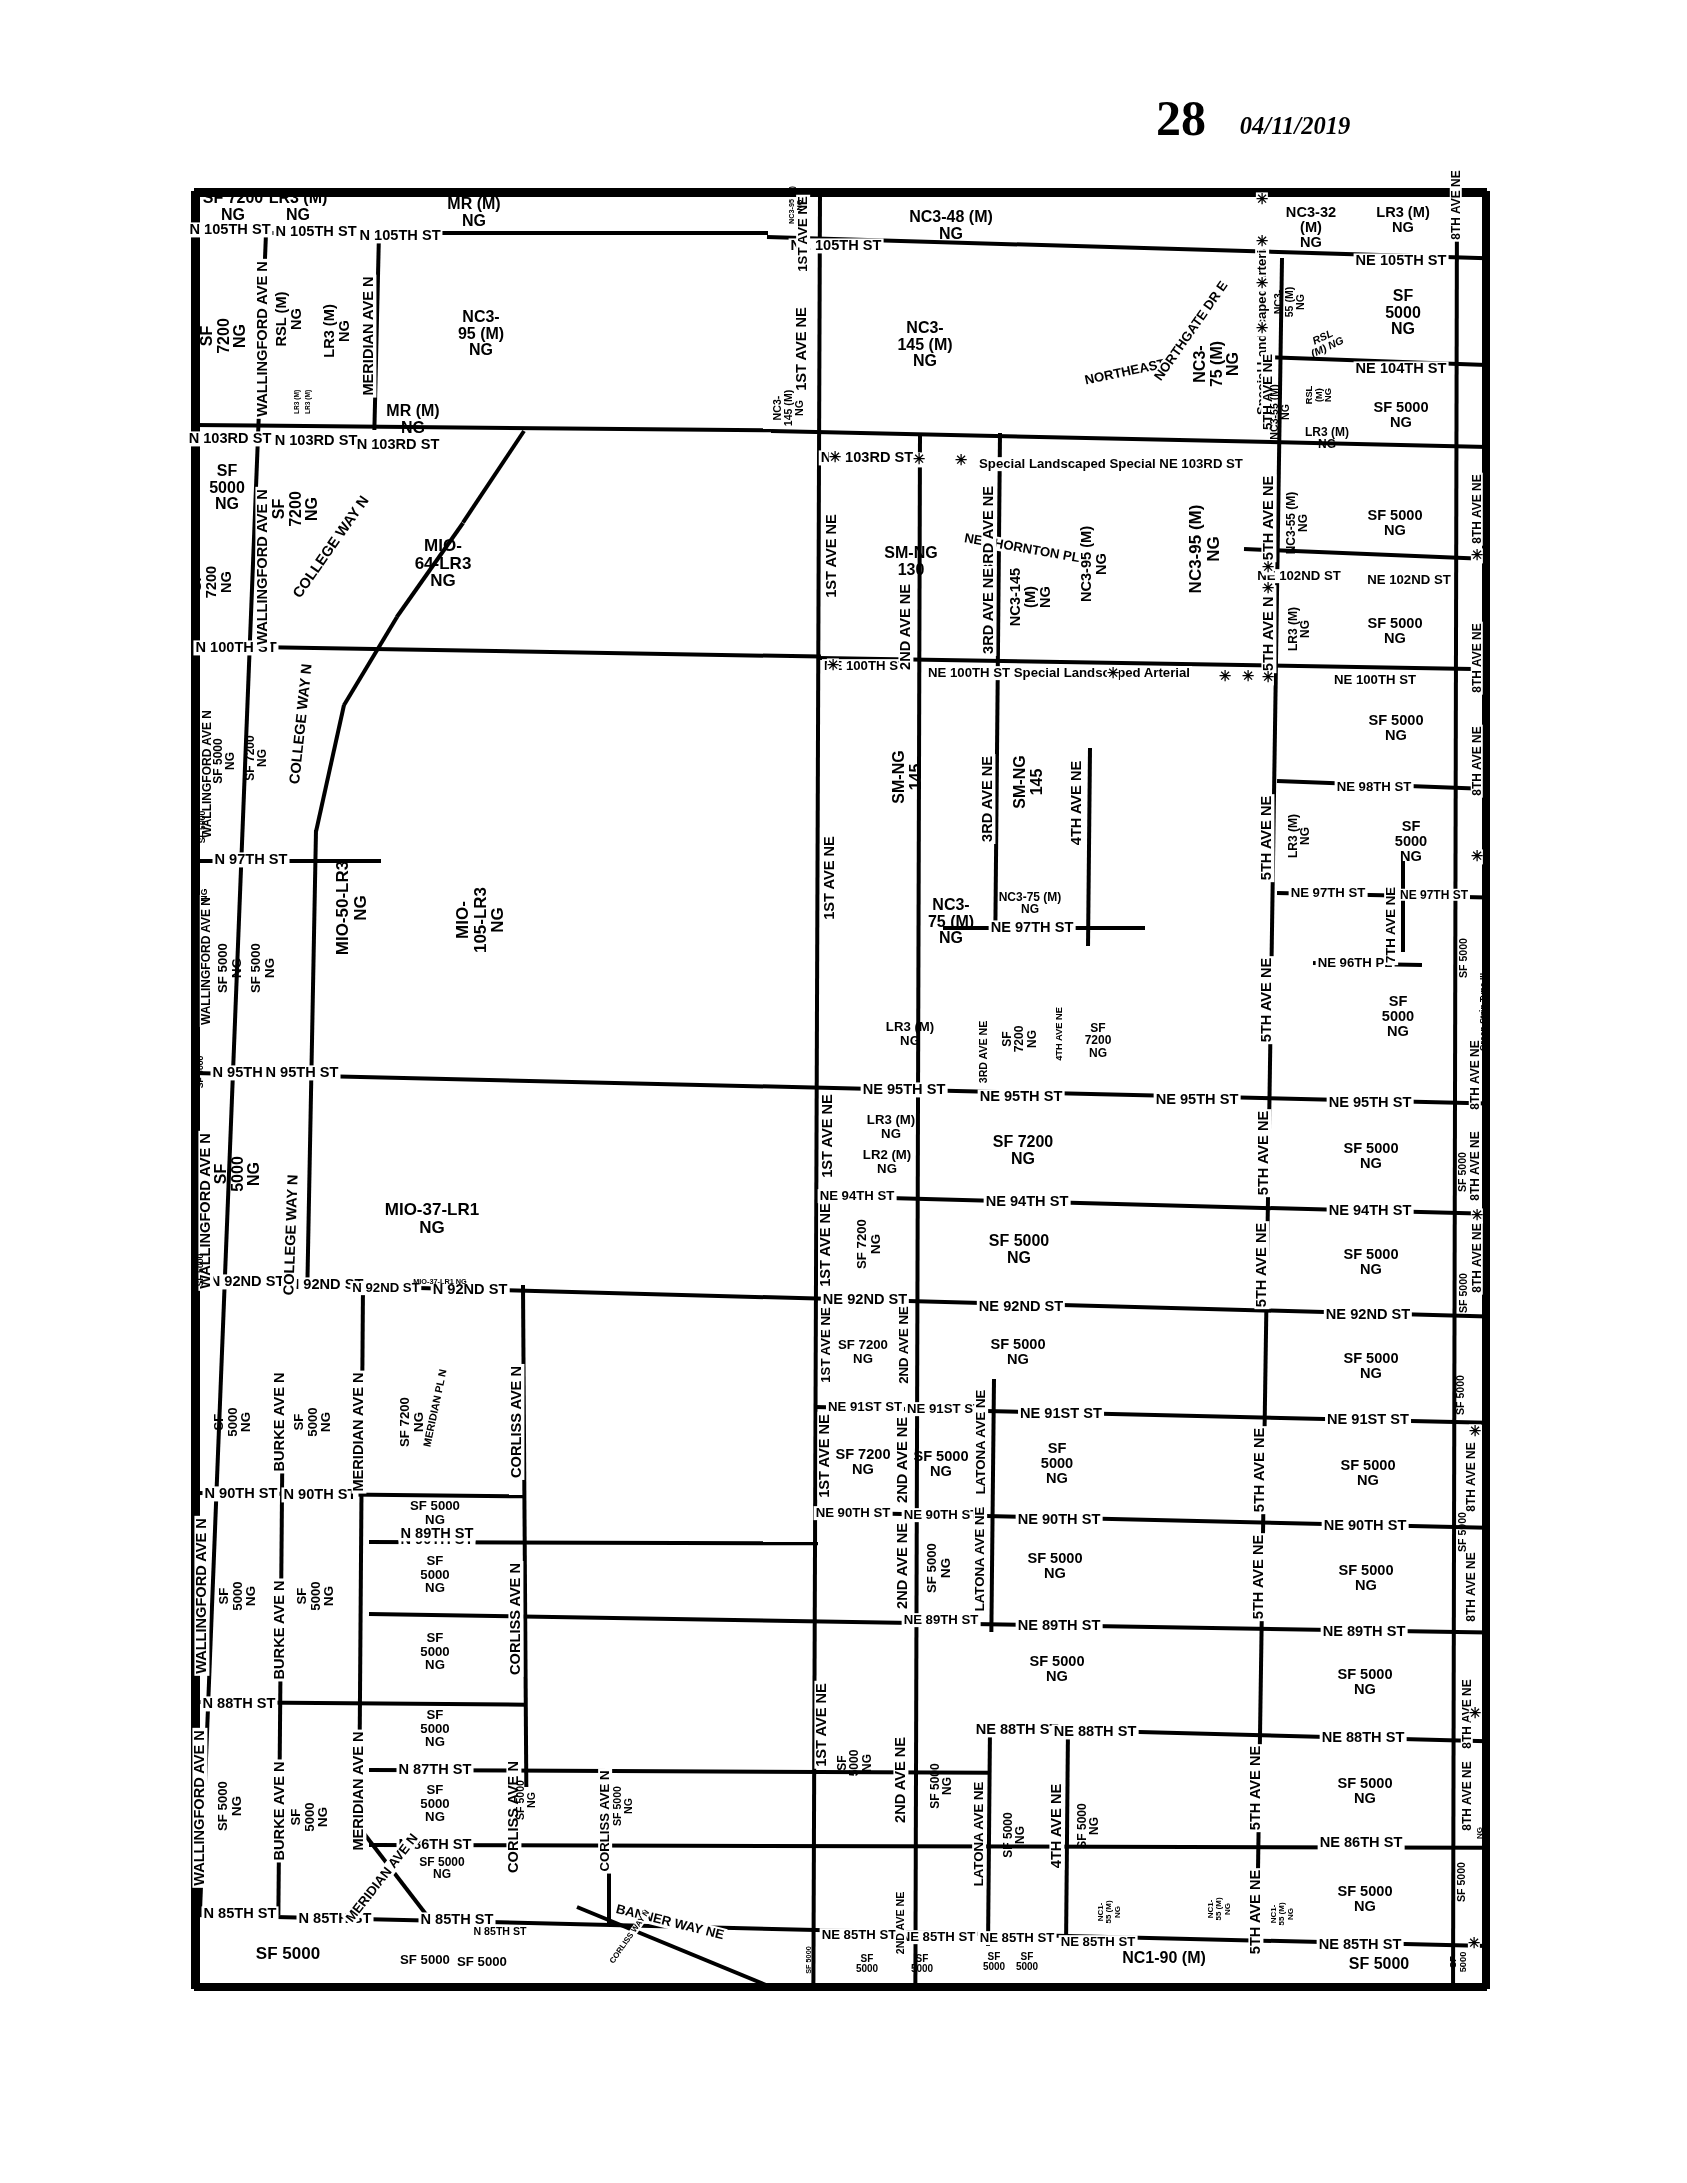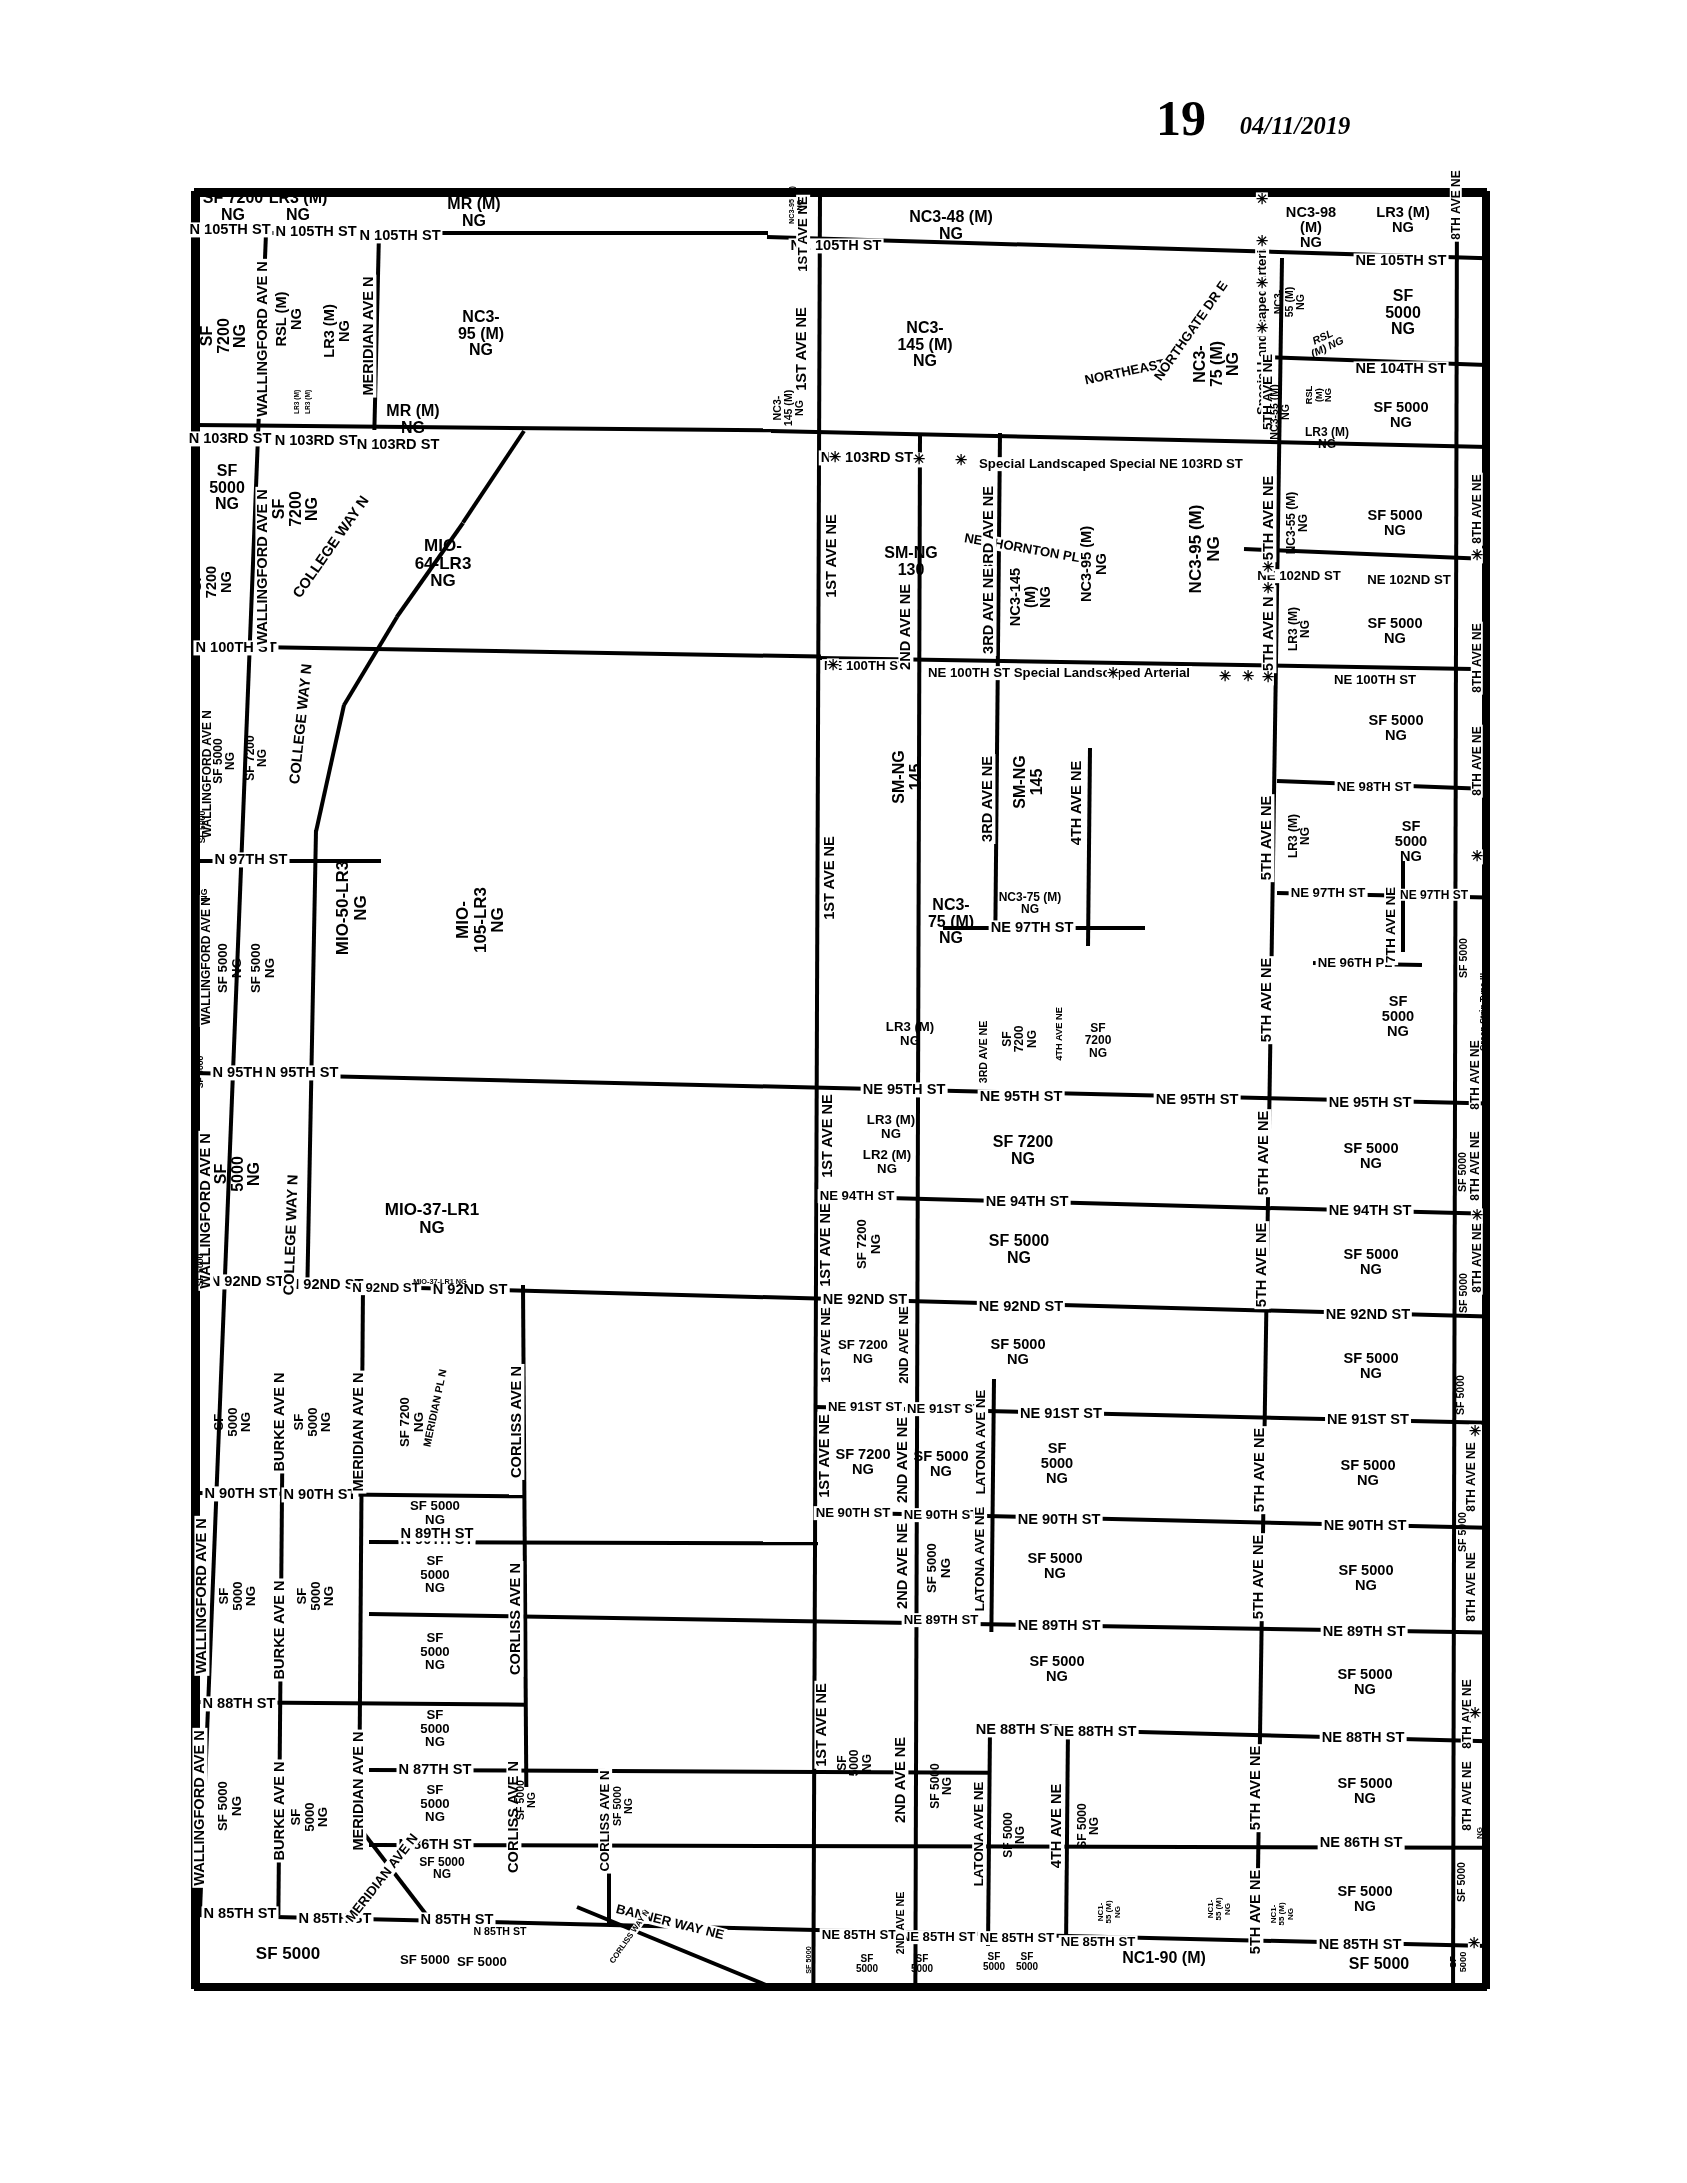--- a/index.html
+++ b/index.html
@@ -15,21 +15,21 @@
   .lbl{position:absolute;white-space:pre-line;text-align:center;line-height:1.04;
        font-weight:bold;letter-spacing:0px;}
   .street{background:#fff;padding:0 2px;white-space:pre;}
   .zone{background:transparent;}
   .mark{background:#fff;}
 </style>
 </head>
 <body>
 
 <div class="page">
-  <div class="hdr-num">19</div>
+  <div class="hdr-num">28</div>
   <div class="hdr-date">04/11/2019</div>
   <div class="map">
     <div class="frame" style="left: 194px; top: 191px; width: 1282px; height: 1786px;"></div>
     <div>
         <div class="ln" style="left: 194px; top: 191px; width: 1293px; height: 6px; transform-origin: 0px 0px; transform: rotate(0deg) translateY(-3px);"></div>
         <div class="ln" style="left: 1487px; top: 191px; width: 1798px; height: 6px; transform-origin: 0px 0px; transform: rotate(90deg) translateY(-3px);"></div>
         <div class="ln" style="left: 194px; top: 1988px; width: 1293px; height: 6px; transform-origin: 0px 0px; transform: rotate(0deg) translateY(-3px);"></div>
         <div class="ln" style="left: 194px; top: 191px; width: 1798px; height: 6px; transform-origin: 0px 0px; transform: rotate(90deg) translateY(-3px);"></div>
         <div class="ln" style="left: 194px; top: 233px; width: 574px; height: 4px; transform-origin: 0px 0px; transform: rotate(0deg) translateY(-2px);"></div>
         <div class="ln" style="left: 767px; top: 237px; width: 720px; height: 4px; transform-origin: 0px 0px; transform: rotate(1.68468deg) translateY(-2px);"></div>
@@ -254,21 +254,21 @@
 NG</div>
         <div class="lbl zone" style="left: 925px; top: 345px; font-size: 16px; transform: translate(-50%, -50%) rotate(0deg);">NC3-
 145 (M)
 NG</div>
         <div class="lbl zone" style="left: 789px; top: 408px; font-size: 10.6px; transform: translate(-50%, -50%) rotate(-90deg);">NC3-
 145 (M)
 NG</div>
         <div class="lbl zone" style="left: 1217px; top: 364px; font-size: 16px; transform: translate(-50%, -50%) rotate(-90deg);">NC3-
 75 (M)
 NG</div>
-        <div class="lbl zone" style="left: 1311px; top: 228px; font-size: 14.6px; transform: translate(-50%, -50%) rotate(0deg);">NC3-98
+        <div class="lbl zone" style="left: 1311px; top: 228px; font-size: 14.6px; transform: translate(-50%, -50%) rotate(0deg);">NC3-32
 (M)
 NG</div>
         <div class="lbl zone" style="left: 1403px; top: 220px; font-size: 14.6px; transform: translate(-50%, -50%) rotate(0deg);">LR3 (M)
 NG</div>
         <div class="lbl zone" style="left: 1290px; top: 302px; font-size: 10.6px; transform: translate(-50%, -50%) rotate(-90deg);">NC3-
 55 (M)
 NG</div>
         <div class="lbl zone" style="left: 1325px; top: 342px; font-size: 10.6px; transform: translate(-50%, -50%) rotate(-25deg); font-style: italic;">RSL
 (M) NG</div>
         <div class="lbl zone" style="left: 1403px; top: 313px; font-size: 16px; transform: translate(-50%, -50%) rotate(0deg);">SF

